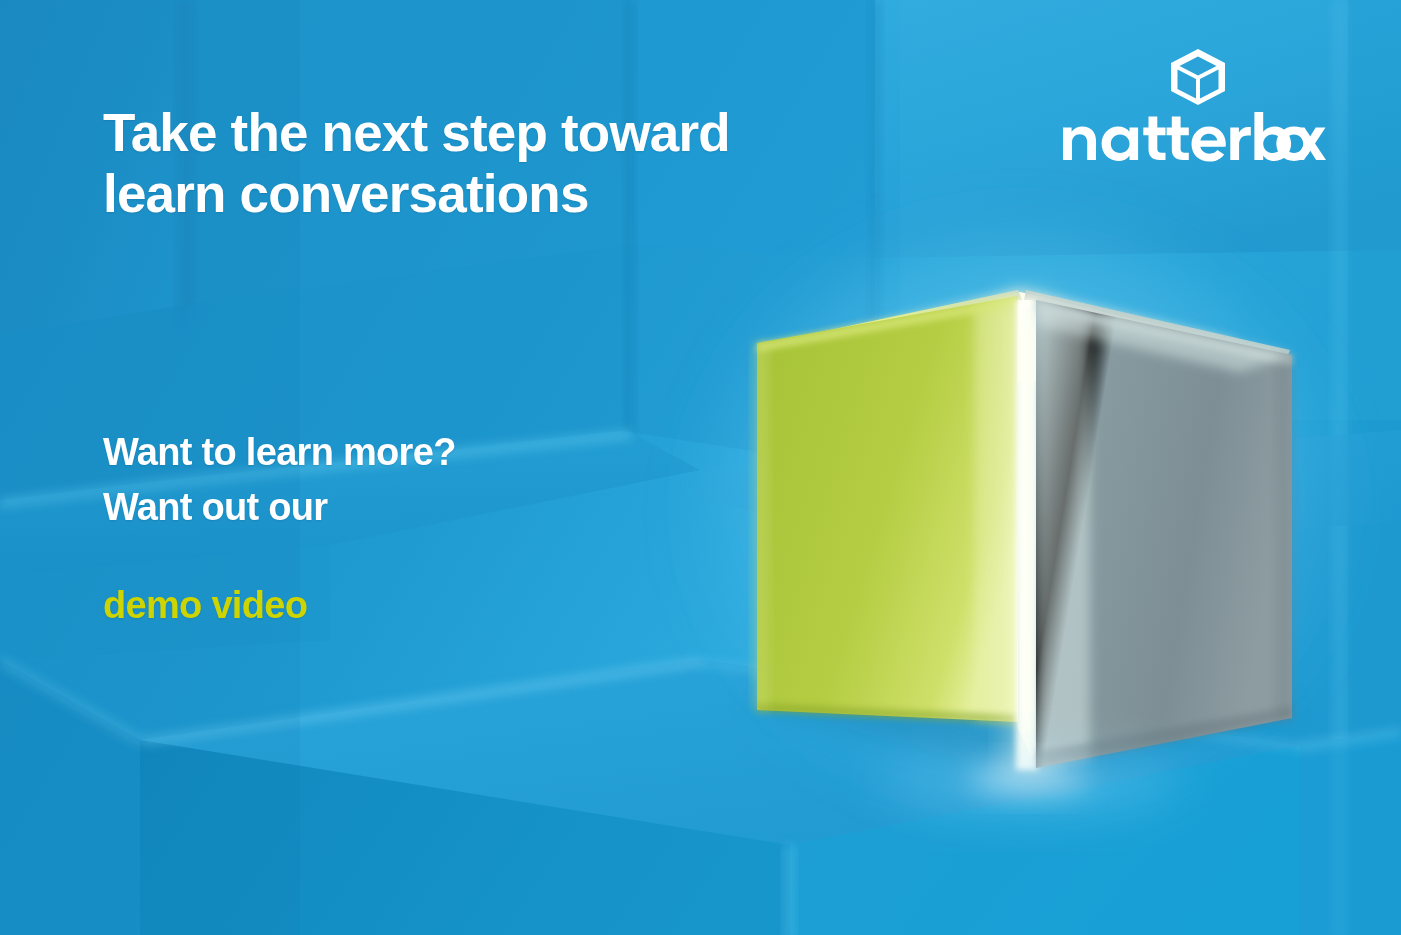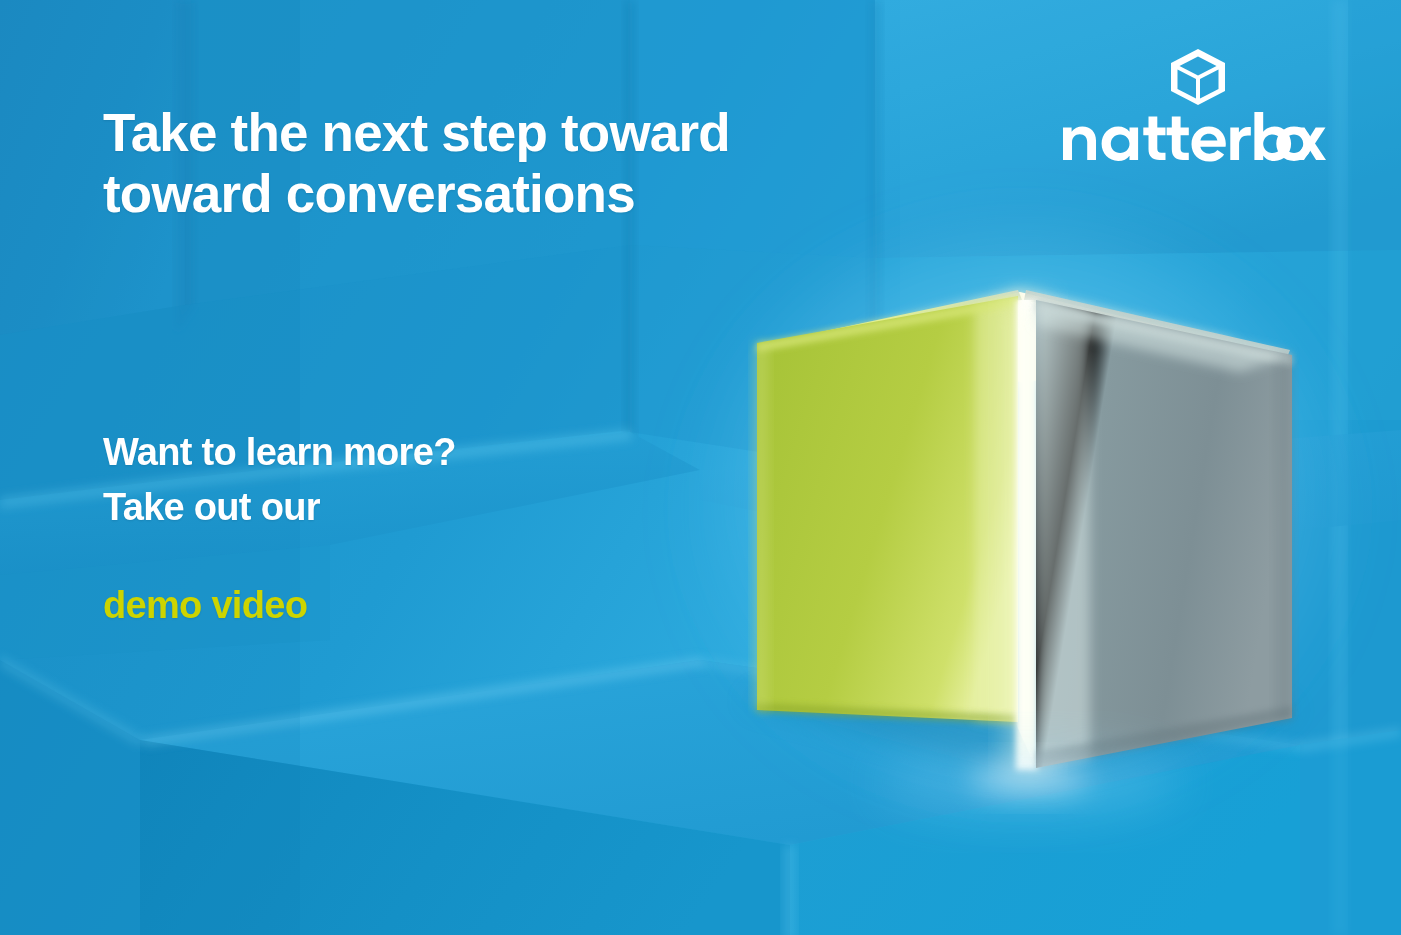--- a/index.html
+++ b/index.html
@@ -274,26 +274,26 @@
 
       <polygon points="1036,300 1292,355 1240,372 1036,325" fill="#d8e8e6" opacity="0.55" filter="url(#blur6)"></polygon>
 
       <ellipse cx="1030" cy="778" rx="60" ry="18" fill="#ffffff" opacity="0.45" filter="url(#blur14)"></ellipse>
       <ellipse cx="1030" cy="782" rx="150" ry="32" fill="#9fe2ff" opacity="0.25" filter="url(#blur26)"></ellipse>
     </svg>
   </div>
 
   <div class="headline">
     <div>Take the next step toward</div>
-    <div>toward conversations</div>
+    <div>learn conversations</div>
   </div>
 
   <div class="subhead">
     <span class="line">Want to learn more?</span>
-    <span class="line">Take out our</span>
+    <span class="line">Want out our</span>
     <span class="line accent">demo video</span>
   </div>
 
   <div class="logo">
     <span class="logo-mark">
       <svg viewBox="0 0 56 58" xmlns="http://www.w3.org/2000/svg">
 
         <polygon points="28,1 55,15 55,43 28,57 1,43 1,15" fill="#ffffff"></polygon>
 
         <polygon points="28,8.5 46.5,18 28,27.5 9.5,18" fill="#2ba3d8"></polygon>

